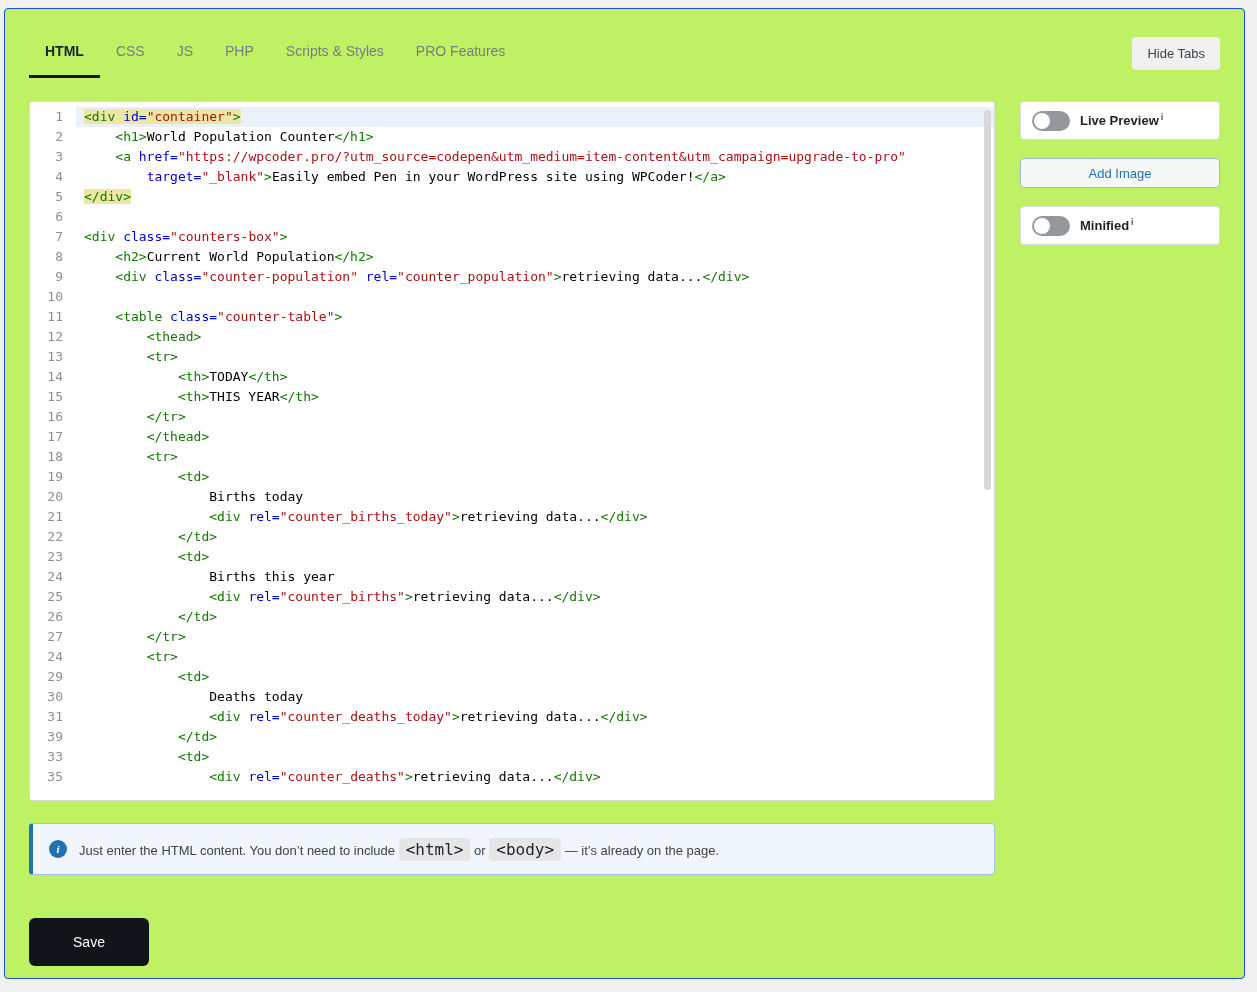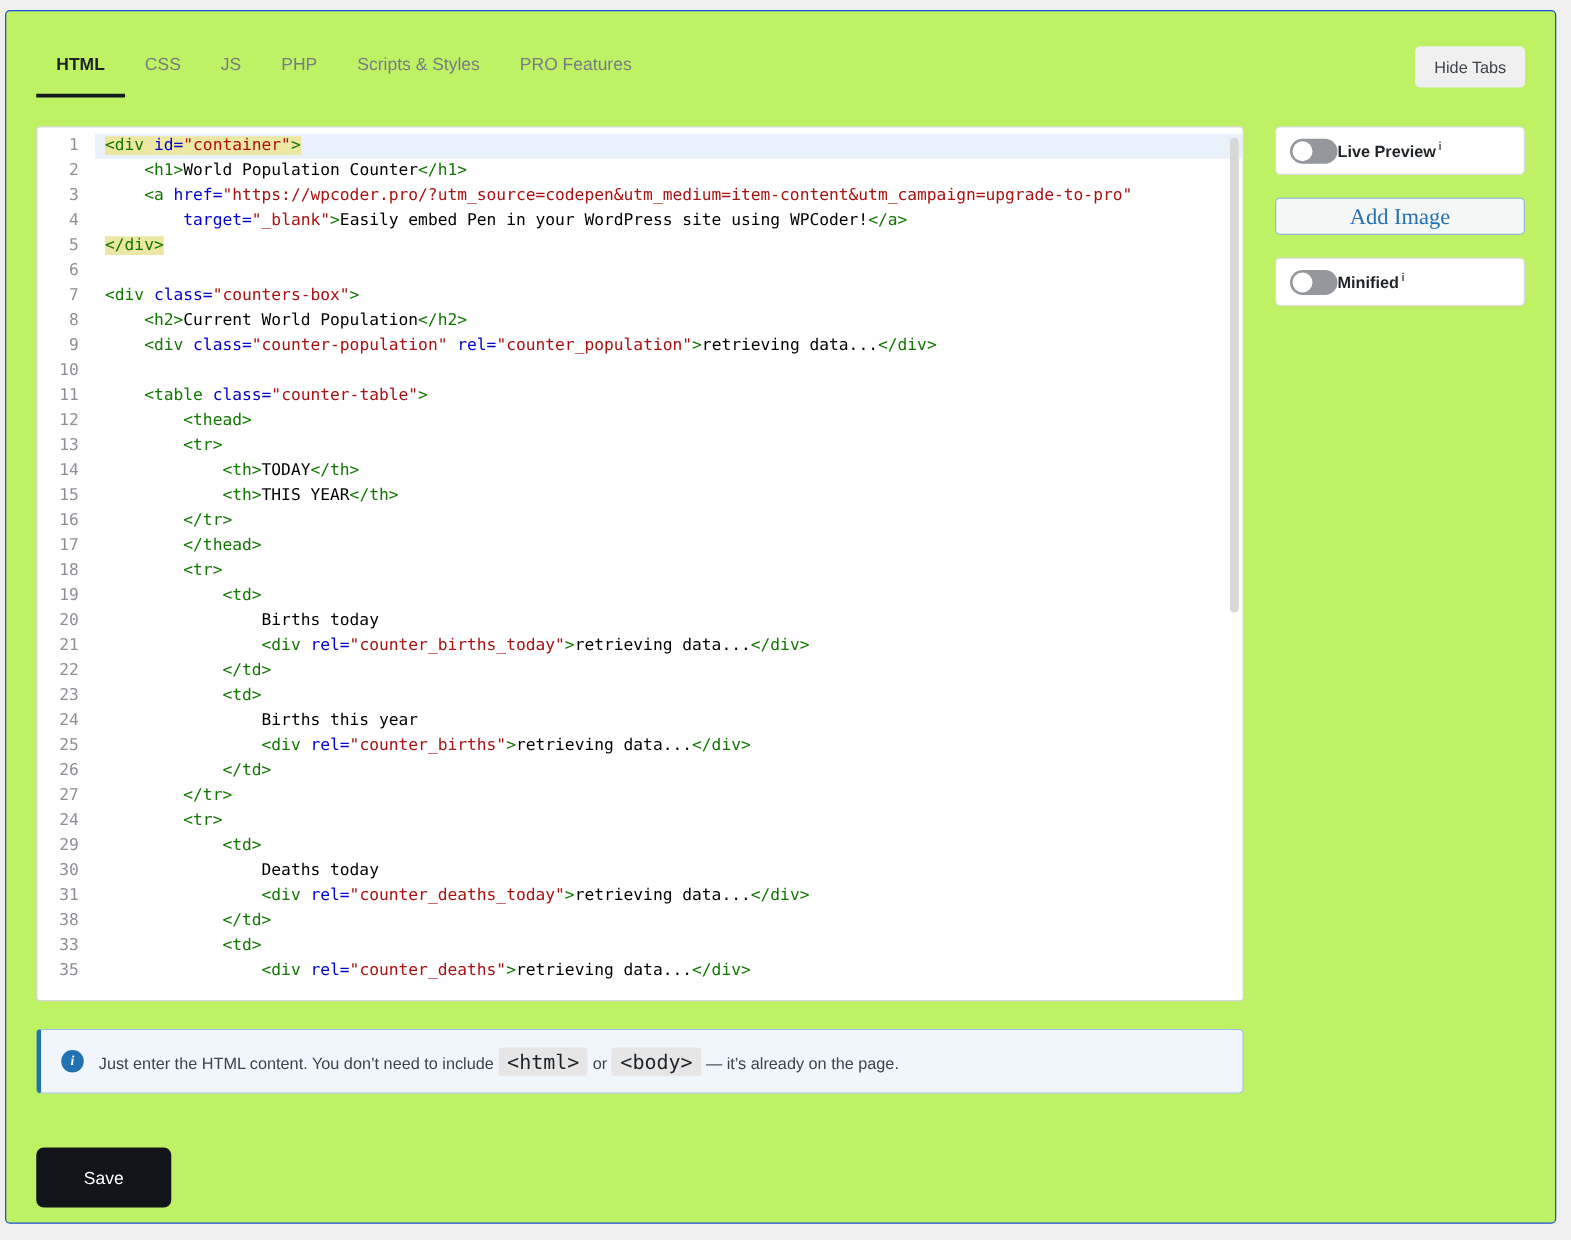--- a/index.html
+++ b/index.html
@@ -16,28 +16,28 @@
   .code-line{display:flex;height:20px}
   .ln{flex:none;width:46px;text-align:right;padding-right:13px;color:#8c8f94}
   .code{flex:1;white-space:pre;padding-left:8px;color:#000}
   .code.active{background:#e9f2fb}
   .tk-tag{color:#117700}.tk-attr{color:#0000cc}.tk-str{color:#aa1111}.tk-txt{color:#000}
   .tk-hl{background:#ece7a3}
   .scroll-thumb{position:absolute;top:8px;right:3px;width:7px;height:380px;border-radius:4px;background:#d8d8d8}
   .notice{margin-top:22px;min-height:52px;display:flex;align-items:center;gap:12px;background:#f0f6fc;border:1px solid #9ec2e4;border-left:4px solid #2271b1;border-radius:4px;padding:10px 16px;font-size:13px;color:#3c434a}
   .info-icon{flex:none;width:18px;height:18px;border-radius:50%;background:#2271b1;color:#fff;font-size:11px;font-weight:bold;display:flex;align-items:center;justify-content:center;font-family:"Liberation Serif",serif;font-style:italic}
   .chip{background:#e6e6e7;border-radius:3px;padding:2px 7px;font-family:"DejaVu Sans Mono",monospace;font-size:16px;color:#1d2327}
-  .save{margin-top:43px;width:108px;height:48px;background:#111418;color:#fff;border:none;border-radius:6px;font-size:14px;font-weight:500;font-family:inherit;cursor:pointer}
+  .save{margin-top:43px;width:120px;height:48px;background:#111418;color:#fff;border:none;border-radius:6px;font-size:14px;font-weight:500;font-family:inherit;cursor:pointer}
   .side-col{flex:none;width:200px}
-  .widget{display:flex;align-items:center;border:1px solid #dcdcde;border-radius:4px;padding:9px 11px;height:39px;margin-bottom:18px;background:#fff}
+  .widget{display:flex;align-items:center;gap:10px;border:1px solid #dcdcde;border-radius:4px;padding:9px 11px;height:39px;margin-bottom:18px;background:#fff}
   .toggle{flex:none;width:38px;height:20px;border-radius:10px;background:#94989d;position:relative;cursor:pointer}
   .toggle::after{content:"";position:absolute;left:2px;top:2px;width:16px;height:16px;border-radius:50%;background:#fff}
   .wlabel{font-size:13px;font-weight:700;color:#1d2327;white-space:nowrap}
   .wlabel sup{font-size:9px;font-weight:600;color:#50575e;margin-left:2px}
-  .side-btn{display:block;width:100%;height:30px;background:#f6f7f7;border:1px solid #9bb8d3;border-radius:4px;color:#2271b1;font-size:18px;margin-bottom:18px;font-family:Liberation Serif, serif;cursor:pointer}
+  .side-btn{display:block;width:100%;height:30px;background:#f6f7f7;border:1px solid #9bb8d3;border-radius:4px;color:#2271b1;font-size:13px;margin-bottom:18px;font-family:Liberation Sans, sans-serif;cursor:pointer}
 </style>
 </head>
 <body>
 
 <div class="card">
 
   <div class="tabs-row">
     <div class="tab active">HTML</div>
     <div class="tab">CSS</div>
     <div class="tab">JS</div>
@@ -170,21 +170,21 @@
             </div>
             <div class="code-line">
               <span class="ln">30</span>
               <span class="code"><span class="tk-txt">                Deaths today</span></span>
             </div>
             <div class="code-line">
               <span class="ln">31</span>
               <span class="code"><span class="tk-txt">                </span><span class="tk-tag">&lt;div </span><span class="tk-attr">rel=</span><span class="tk-str">"counter_deaths_today"</span><span class="tk-tag">&gt;</span><span class="tk-txt">retrieving data...</span><span class="tk-tag">&lt;/div&gt;</span></span>
             </div>
             <div class="code-line">
-              <span class="ln">38</span>
+              <span class="ln">39</span>
               <span class="code"><span class="tk-txt">            </span><span class="tk-tag">&lt;/td&gt;</span></span>
             </div>
             <div class="code-line">
               <span class="ln">33</span>
               <span class="code"><span class="tk-txt">            </span><span class="tk-tag">&lt;td&gt;</span></span>
             </div>
             <div class="code-line">
               <span class="ln">35</span>
               <span class="code"><span class="tk-txt">                </span><span class="tk-tag">&lt;div </span><span class="tk-attr">rel=</span><span class="tk-str">"counter_deaths"</span><span class="tk-tag">&gt;</span><span class="tk-txt">retrieving data...</span><span class="tk-tag">&lt;/div&gt;</span></span>
             </div>

